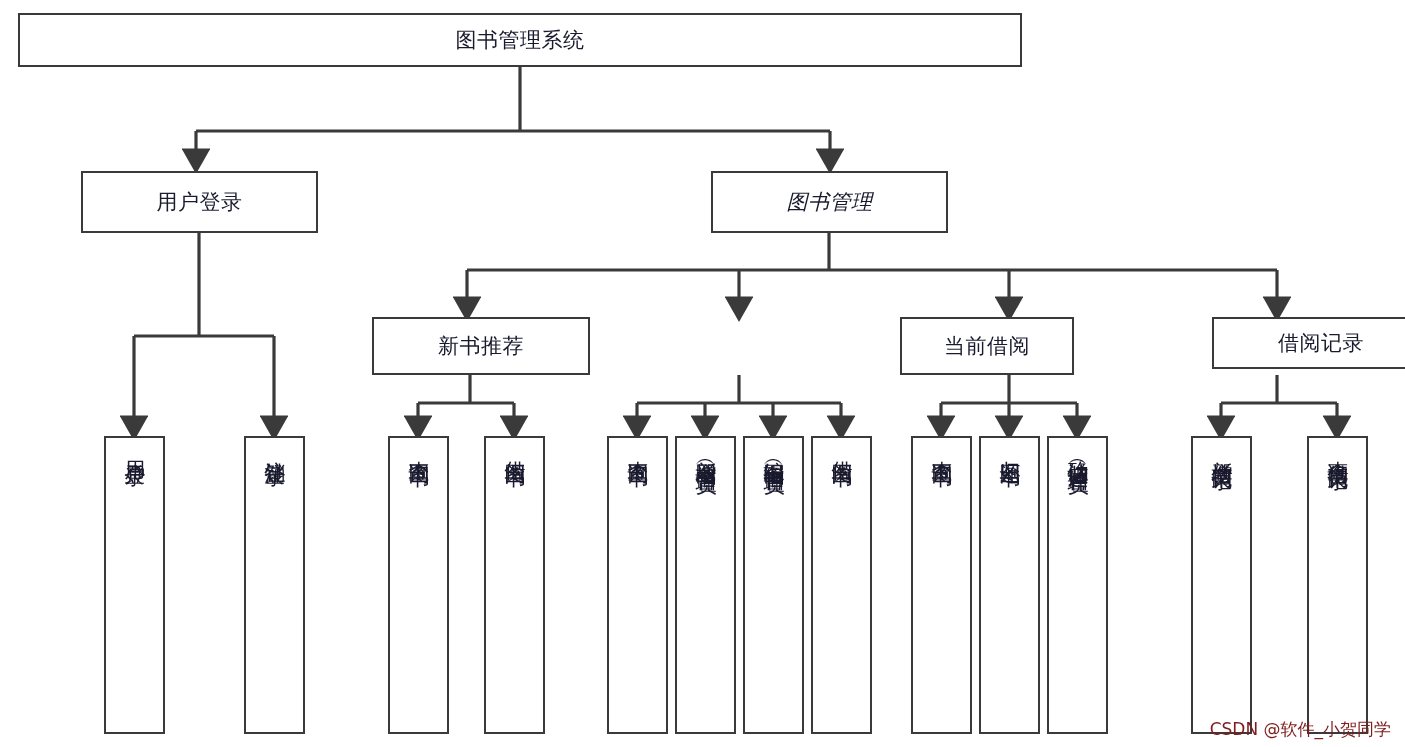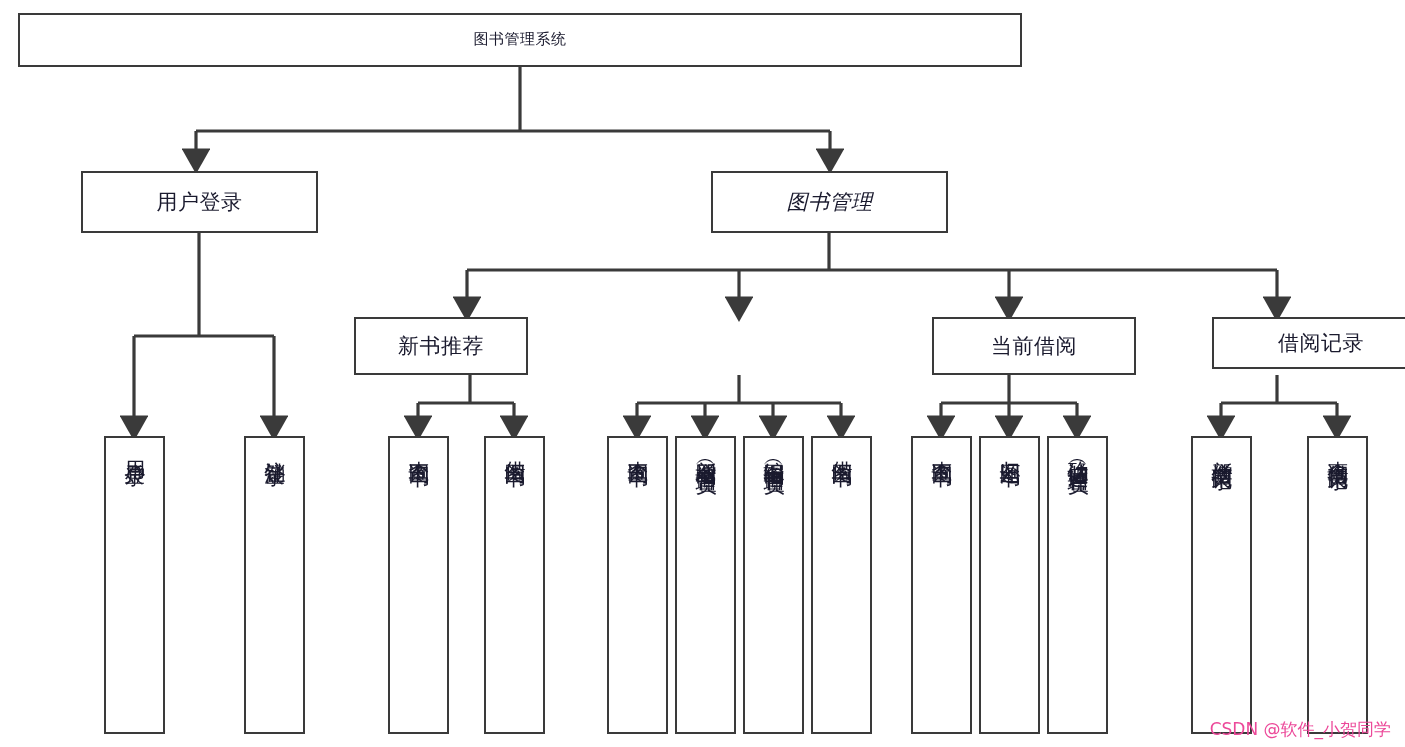--- a/index.html
+++ b/index.html
@@ -36,21 +36,21 @@
   }
   .node-label {
     color: #1a1a2e;
     letter-spacing: 0.5px;
     line-height: 1.05;
     white-space: nowrap;
   }
   
   .node.root { }
   .node.root .node-label {
-    font-size: 15px;
+    font-size: 21px;
   }
   
   .node.lvl2 .node-label,
   .node.lvl3 .node-label {
     font-size: 21px;
   }
   
   .node.leaf {
     align-items: flex-start;
     justify-content: center;
@@ -63,21 +63,21 @@
     line-height: 1.18;
     letter-spacing: 2px;
     white-space: normal;
     max-height: 100%;
   }
   .watermark {
     position: absolute;
     right: 14px;
     bottom: 6px;
     font-size: 17px;
-    color: #ec4899;
+    color: #7f1d1d;
     z-index: 6;
     white-space: nowrap;
     pointer-events: none;
   }
 </style>
 </head>
 <body>
 
 <div id="canvas">
 
@@ -136,26 +136,26 @@
   </div>
 
   <div class="node lvl2" style="left:81px; top:171px; width:237px; height:62px;">
     <span class="node-label">用户登录</span>
   </div>
 
   <div class="node lvl2" style="left:711px; top:171px; width:237px; height:62px;font-style:italic;">
     <span class="node-label">图书管理</span>
   </div>
 
-  <div class="node lvl3" style="left:354px; top:317px; width:174px; height:58px;">
+  <div class="node lvl3" style="left:372px; top:317px; width:218px; height:58px;">
     <span class="node-label">新书推荐</span>
   </div>
 
 
-  <div class="node lvl3" style="left:900px; top:317px; width:204px; height:58px;margin-left:32px;">
+  <div class="node lvl3" style="left:900px; top:317px; width:174px; height:58px;">
     <span class="node-label">当前借阅</span>
   </div>
 
   <div class="node lvl3" style="left:1212px; top:317px; width:218px; height:52px;font-family:Liberation Serif, serif;">
     <span class="node-label">借阅记录</span>
   </div>
 
   <div class="node leaf" style="left:104px; top:436px; width:61px; height:298px;">
     <span class="node-label">用户登录</span>
   </div>

